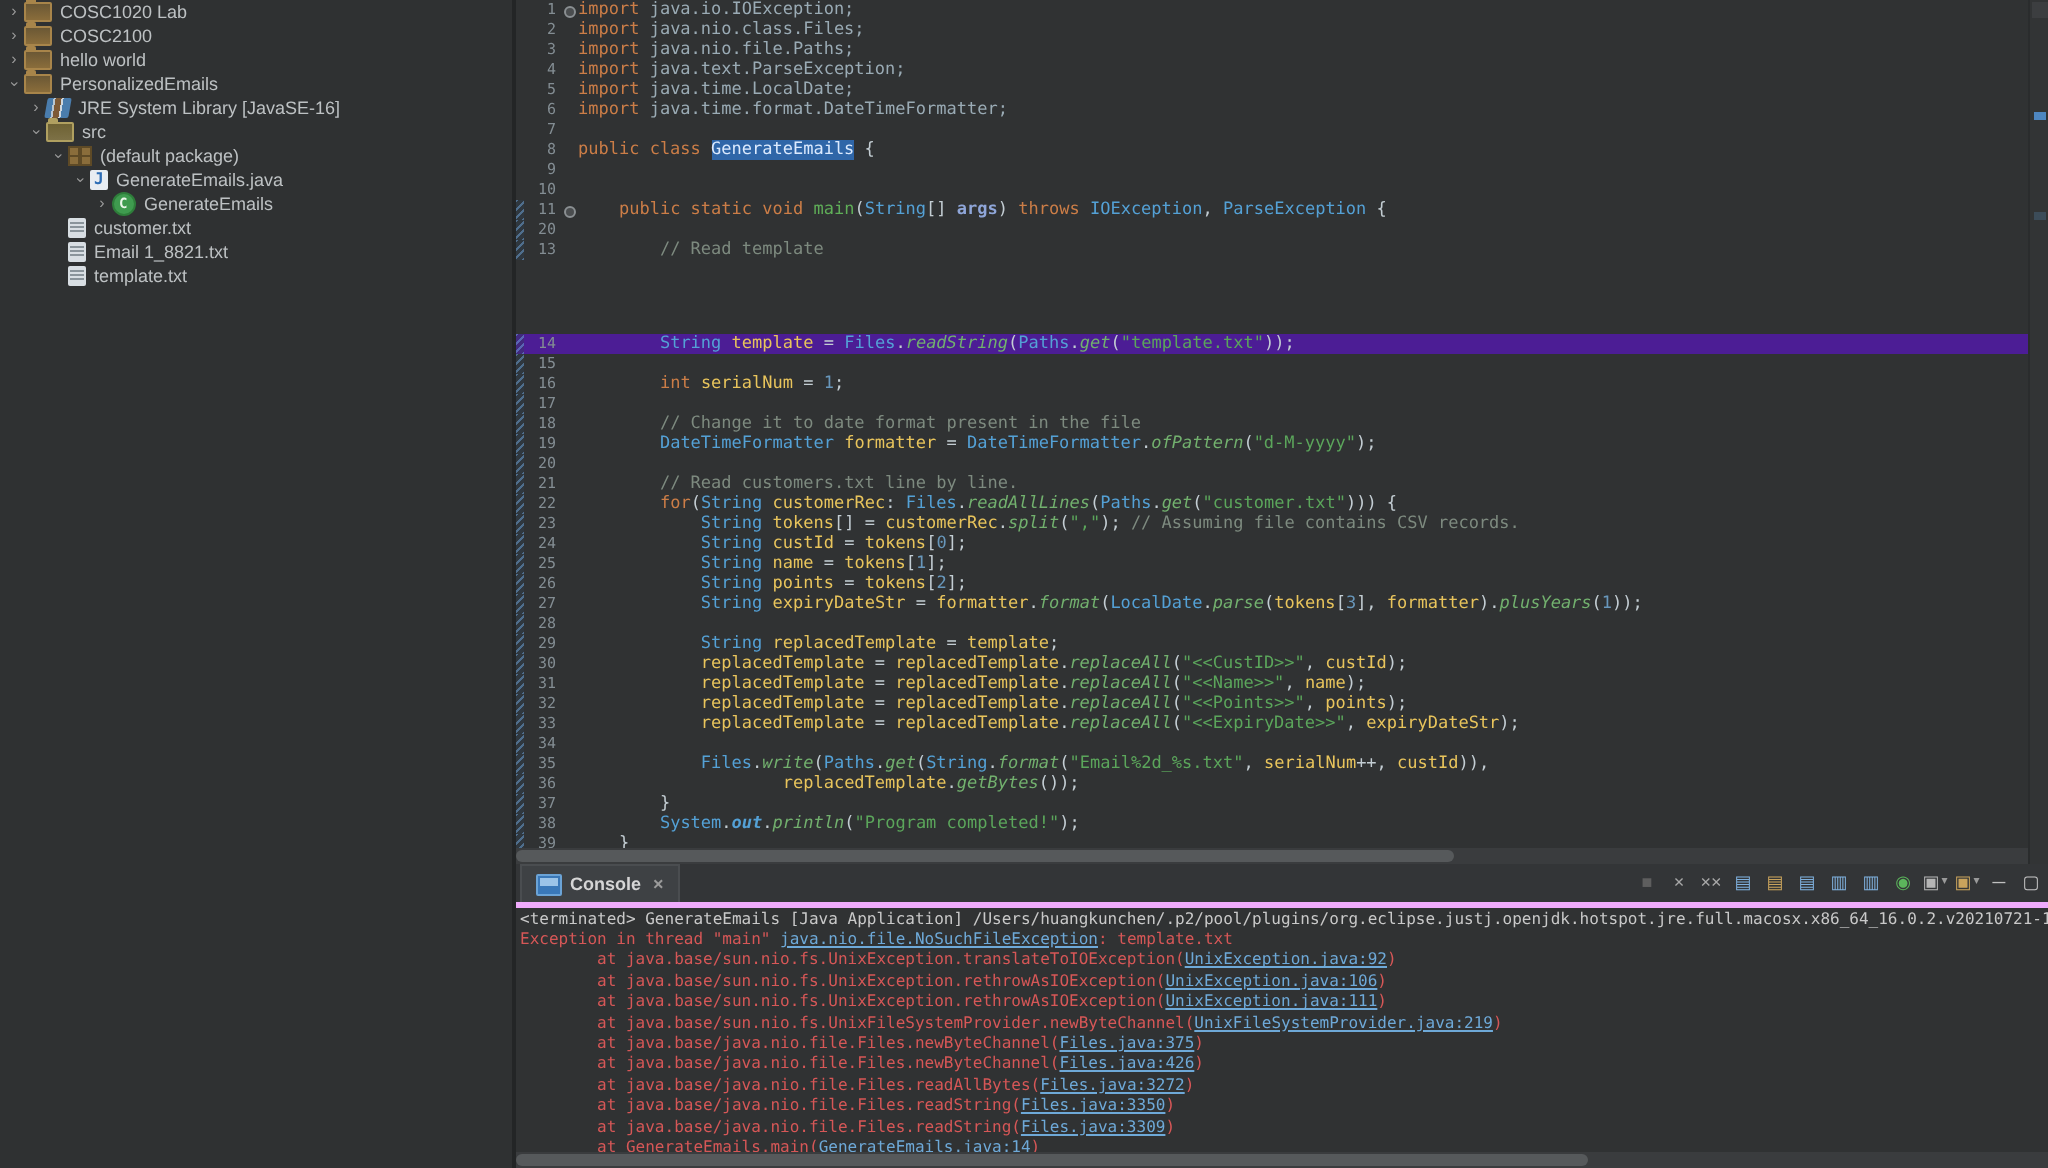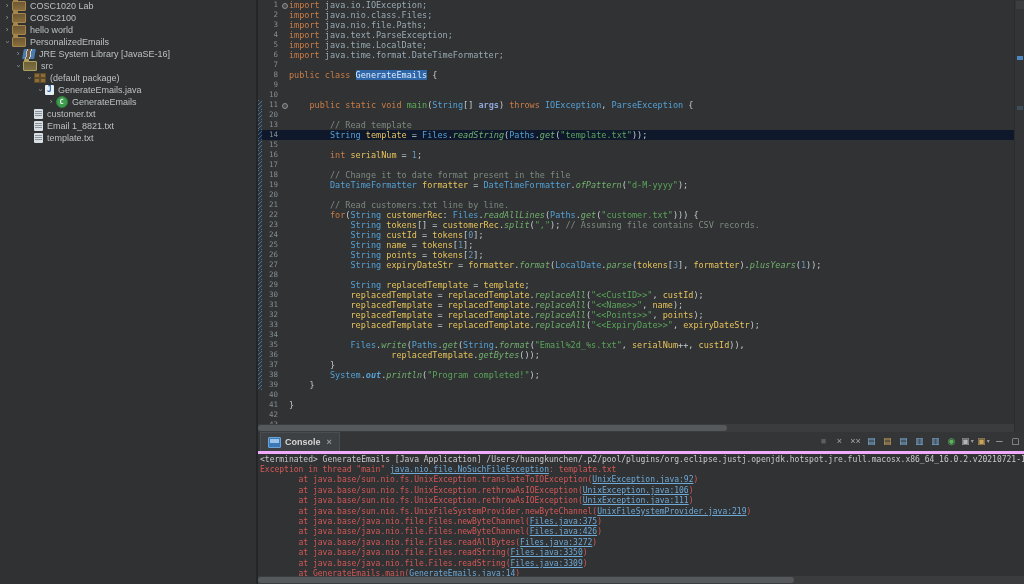--- a/index.html
+++ b/index.html
@@ -28,21 +28,21 @@
   .ti-class{width:10px;height:10px;border-radius:50%;background:#3f9b4f;border:1px solid #2e7d3a;}
   .ti-class::after{content:"C";position:absolute;left:2.5px;top:0;color:#eaf6ea;
     font:bold 7px/10px "DejaVu Sans Mono",monospace;}
   .ti-text{background:#d8dee3;border-radius:1px;width:9px;}
   .ti-text::after{content:"";position:absolute;left:1px;right:1px;top:2px;height:6px;
     background:repeating-linear-gradient(#8a949b 0 1px,transparent 1px 2px);}
 
   
   #editor{position:absolute;left:258px;top:0;width:756px;height:424px;background:#303233;overflow:hidden;}
   .code-row{display:flex;height:10px;align-items:stretch;}
-  .code-row.cur{background:#0f172a;}
+  .code-row.cur{background:#4c1d95;margin-top:37px;}
   .diffbar{flex:none;width:4px;}
   .diffbar.hatch{background:repeating-linear-gradient(135deg,rgba(100,150,200,.6) 0 1px,rgba(45,65,85,.35) 1px 3px);}
   .lnum{flex:none;width:16px;text-align:right;padding-right:2px;color:#838d93;
     font:7.5px/10px "DejaVu Sans Mono",monospace;}
   .fold{flex:none;width:9px;position:relative;}
   .fold.dot::after{content:"";position:absolute;left:2px;top:3px;width:4px;height:4px;border-radius:50%;
     background:#4a4d4f;border:1px solid #8a8f92;}
   .ctext{white-space:pre;font:8.5px/10px "DejaVu Sans Mono",monospace;color:#c3cdd3;}
   .tk-k{color:#cb7d47;}
   .tk-i{color:#9aabb5;}

